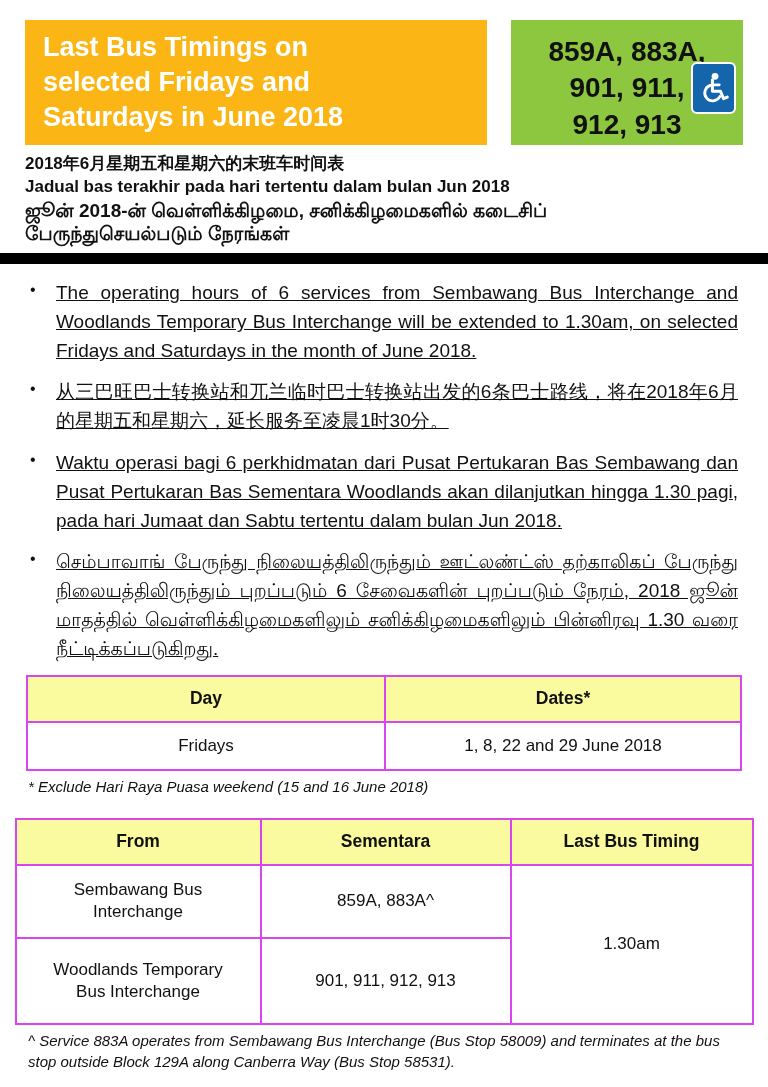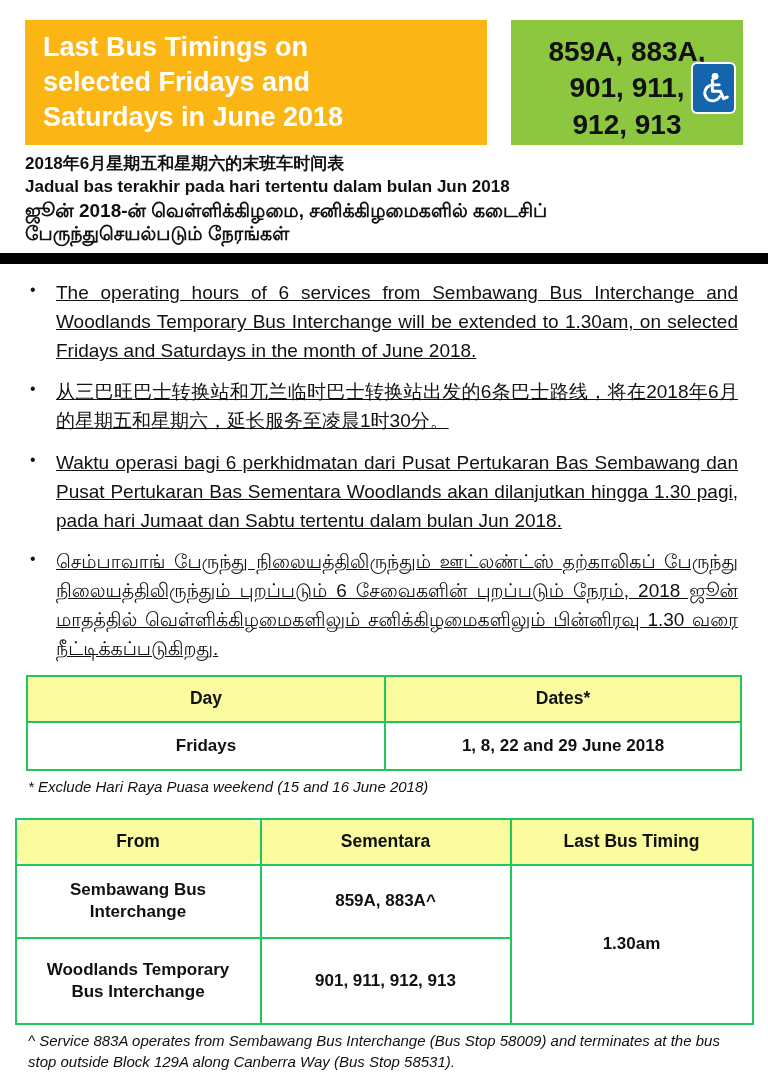--- a/index.html
+++ b/index.html
@@ -37,29 +37,29 @@
   .black-bar { width:768px; height:11px; background:#000; margin-top:7px; }
 
   
   .bullets { margin:14px 30px 0 30px; }
   .bullet { display:flex; margin-bottom:12px; }
   .bullet-dot { width:26px; flex:0 0 26px; font-size:16px; line-height:1.53; }
   .bullet-text { flex:1; font-size:19px; line-height:1.53; text-align:justify;text-decoration:underline; }
 
   
   table { border-collapse:collapse; margin:0 auto; width:716px; table-layout:fixed; }
-  th, td { border:2px solid #22c55e; text-align:center; vertical-align:middle; }
+  th, td { border:2px solid #d946ef; text-align:center; vertical-align:middle; }
   th { background:#FAFA9E; font-size:17.5px; font-weight:bold; height:46px; }
-  td { font-size:17px; background:#fff;font-weight:bold; }
+  td { font-size:17px; background:#fff; }
   .dates-table { margin-top:8px; }
   .dates-table td { height:48px; }
   .dates-table .col-day { width:358px; }
   .footnote { font-style:italic; font-size:15px; margin:5px 28px 0 28px; line-height:1.45; }
   .services-table { margin-top:20px; }
-  .services-table .col-from { width:245px;border-radius:13px; }
+  .services-table .col-from { width:245px; }
   .services-table .col-svc  { width:250px; }
   .services-table .col-time { width:242px; }
   .services-table .row1 td { height:73px; }
   .services-table .row2 td { height:86px; }
   .services-table td { padding:0 20px; line-height:1.3; }
 
   
   .contact { margin-top:30px; text-align:center; }
   .contact-line { font-size:12.5px; line-height:1.45; color:#1a1a1a; }
 </style>

